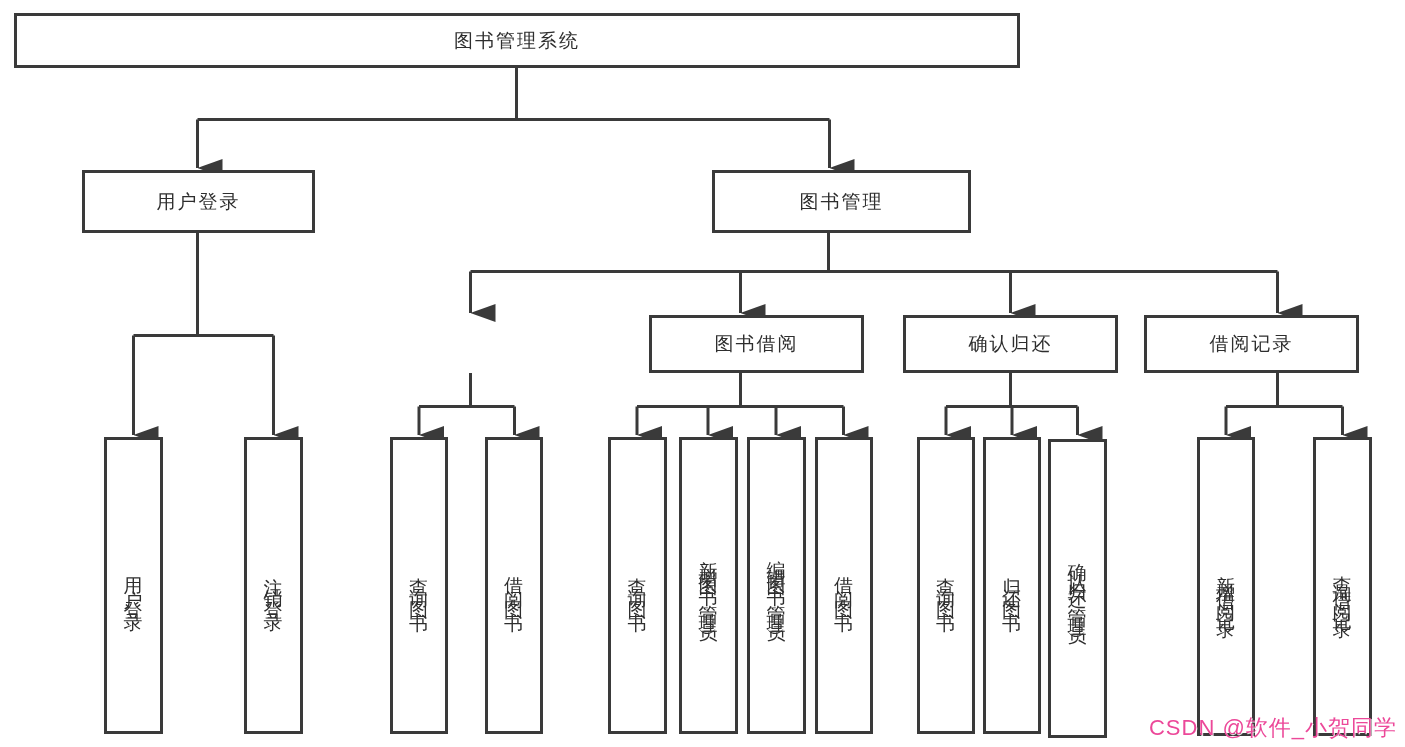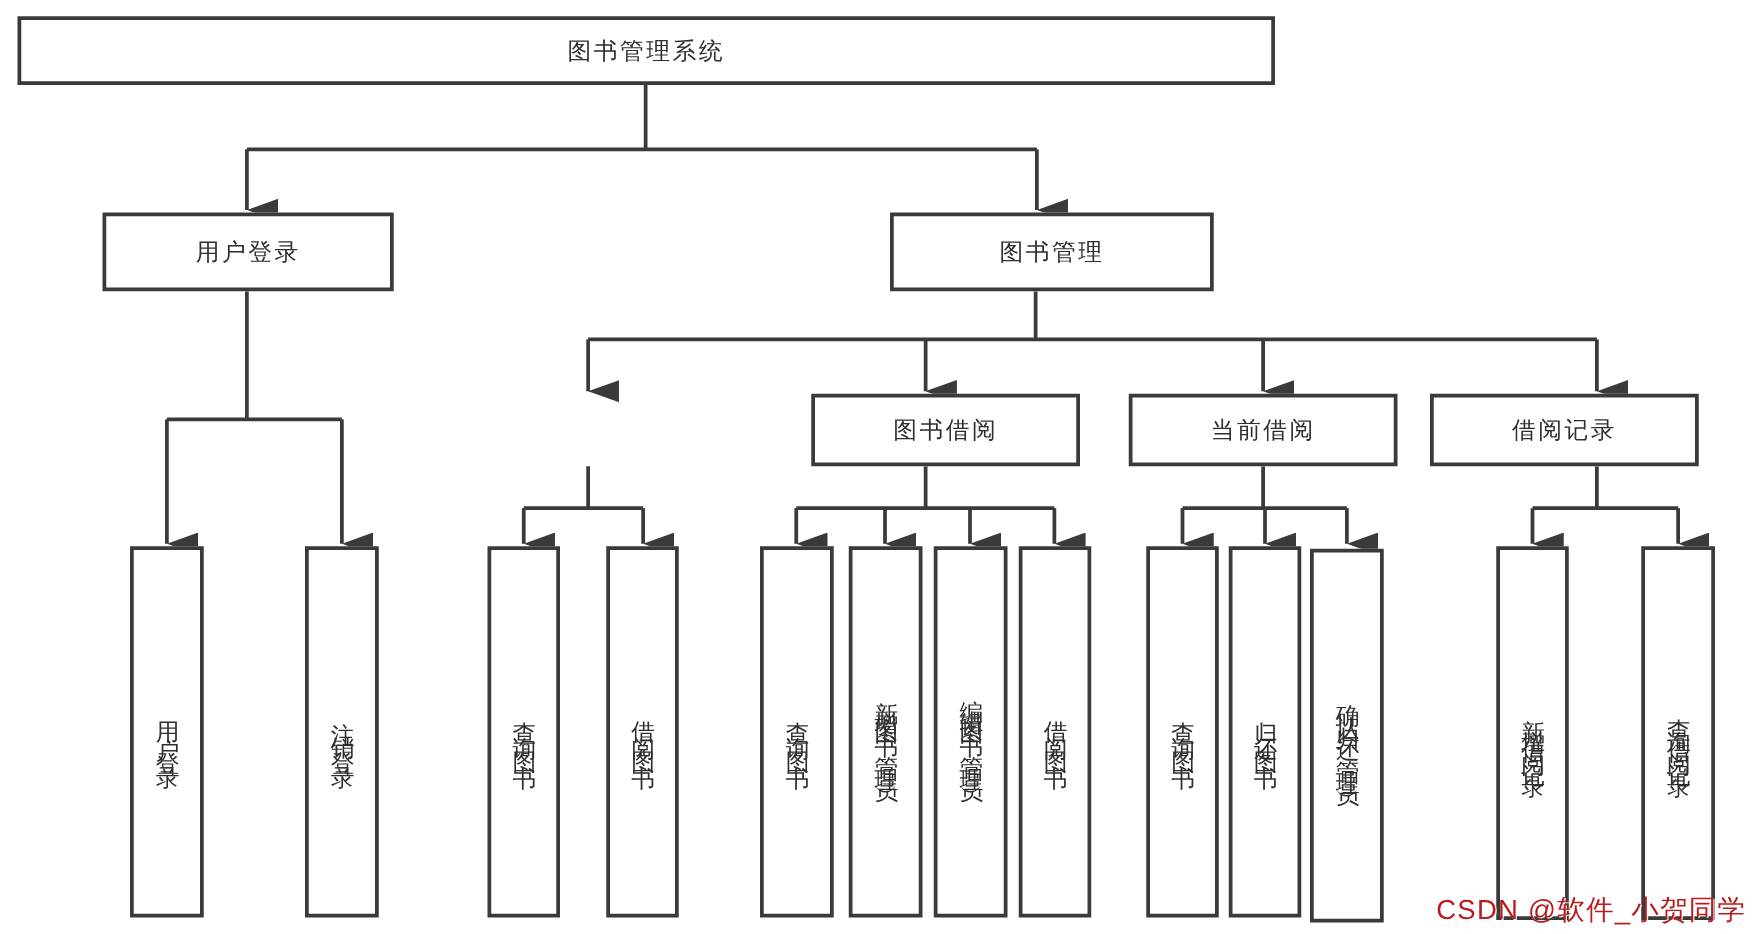--- a/index.html
+++ b/index.html
@@ -28,21 +28,21 @@
     letter-spacing:12px;
     line-height:1;
     font-size:19px;
     text-align:center;
   }
   .vbox.long{letter-spacing:9px;}
   .watermark{
     position:absolute;
     right:8px;bottom:4px;
     font-size:22px;
-    color:#b91c1c;
+    color:#ec4899;
     text-shadow:1px 1px 0 rgba(255,255,255,0.85);
     z-index:5;
     letter-spacing:1px;
     white-space:nowrap;
   }
 </style>
 </head>
 <body>
 
 <div id="canvas">
@@ -96,21 +96,21 @@
       <path d="M1342.5,406.5 V435" marker-end="url(#arrow)"></path>
     </g>
   </svg>
 
   <div class="box" style="left:14px;top:13px;width:1006px;height:55px;">图书管理系统</div>
 
   <div class="box" style="left:82px;top:170px;width:233px;height:63px;">用户登录</div>
   <div class="box" style="left:712px;top:170px;width:259px;height:63px;">图书管理</div>
 
   <div class="box" style="left:633px;top:315px;width:215px;height:58px;margin-left:16px;">图书借阅</div>
-  <div class="box" style="left:903px;top:315px;width:215px;height:58px;">当前借阅</div>
+  <div class="box" style="left:903px;top:315px;width:215px;height:58px;">确认归还</div>
   <div class="box" style="left:1144px;top:315px;width:215px;height:58px;">借阅记录</div>
 
   <div class="box vbox" style="left:104px;top:437px;width:59px;height:297px;">用户登录</div>
   <div class="box vbox" style="left:244px;top:437px;width:59px;height:297px;">注销登录</div>
 
   <div class="box vbox" style="left:390px;top:437px;width:58px;height:297px;">查询图书</div>
   <div class="box vbox" style="left:485px;top:437px;width:58px;height:297px;">借阅图书</div>
 
   <div class="box vbox" style="left:608px;top:437px;width:59px;height:297px;">查询图书</div>
   <div class="box vbox long" style="left:679px;top:437px;width:59px;height:297px;">新增图书（管理员）</div>

